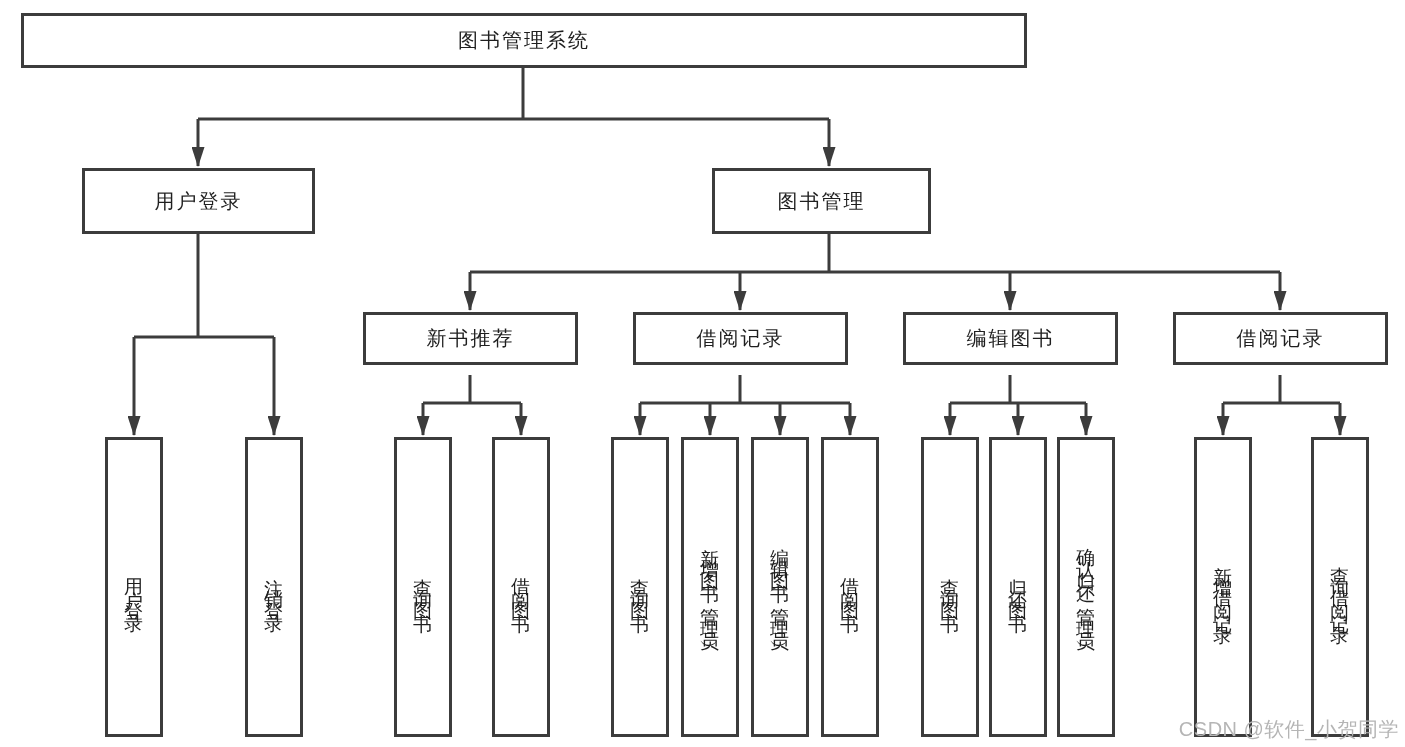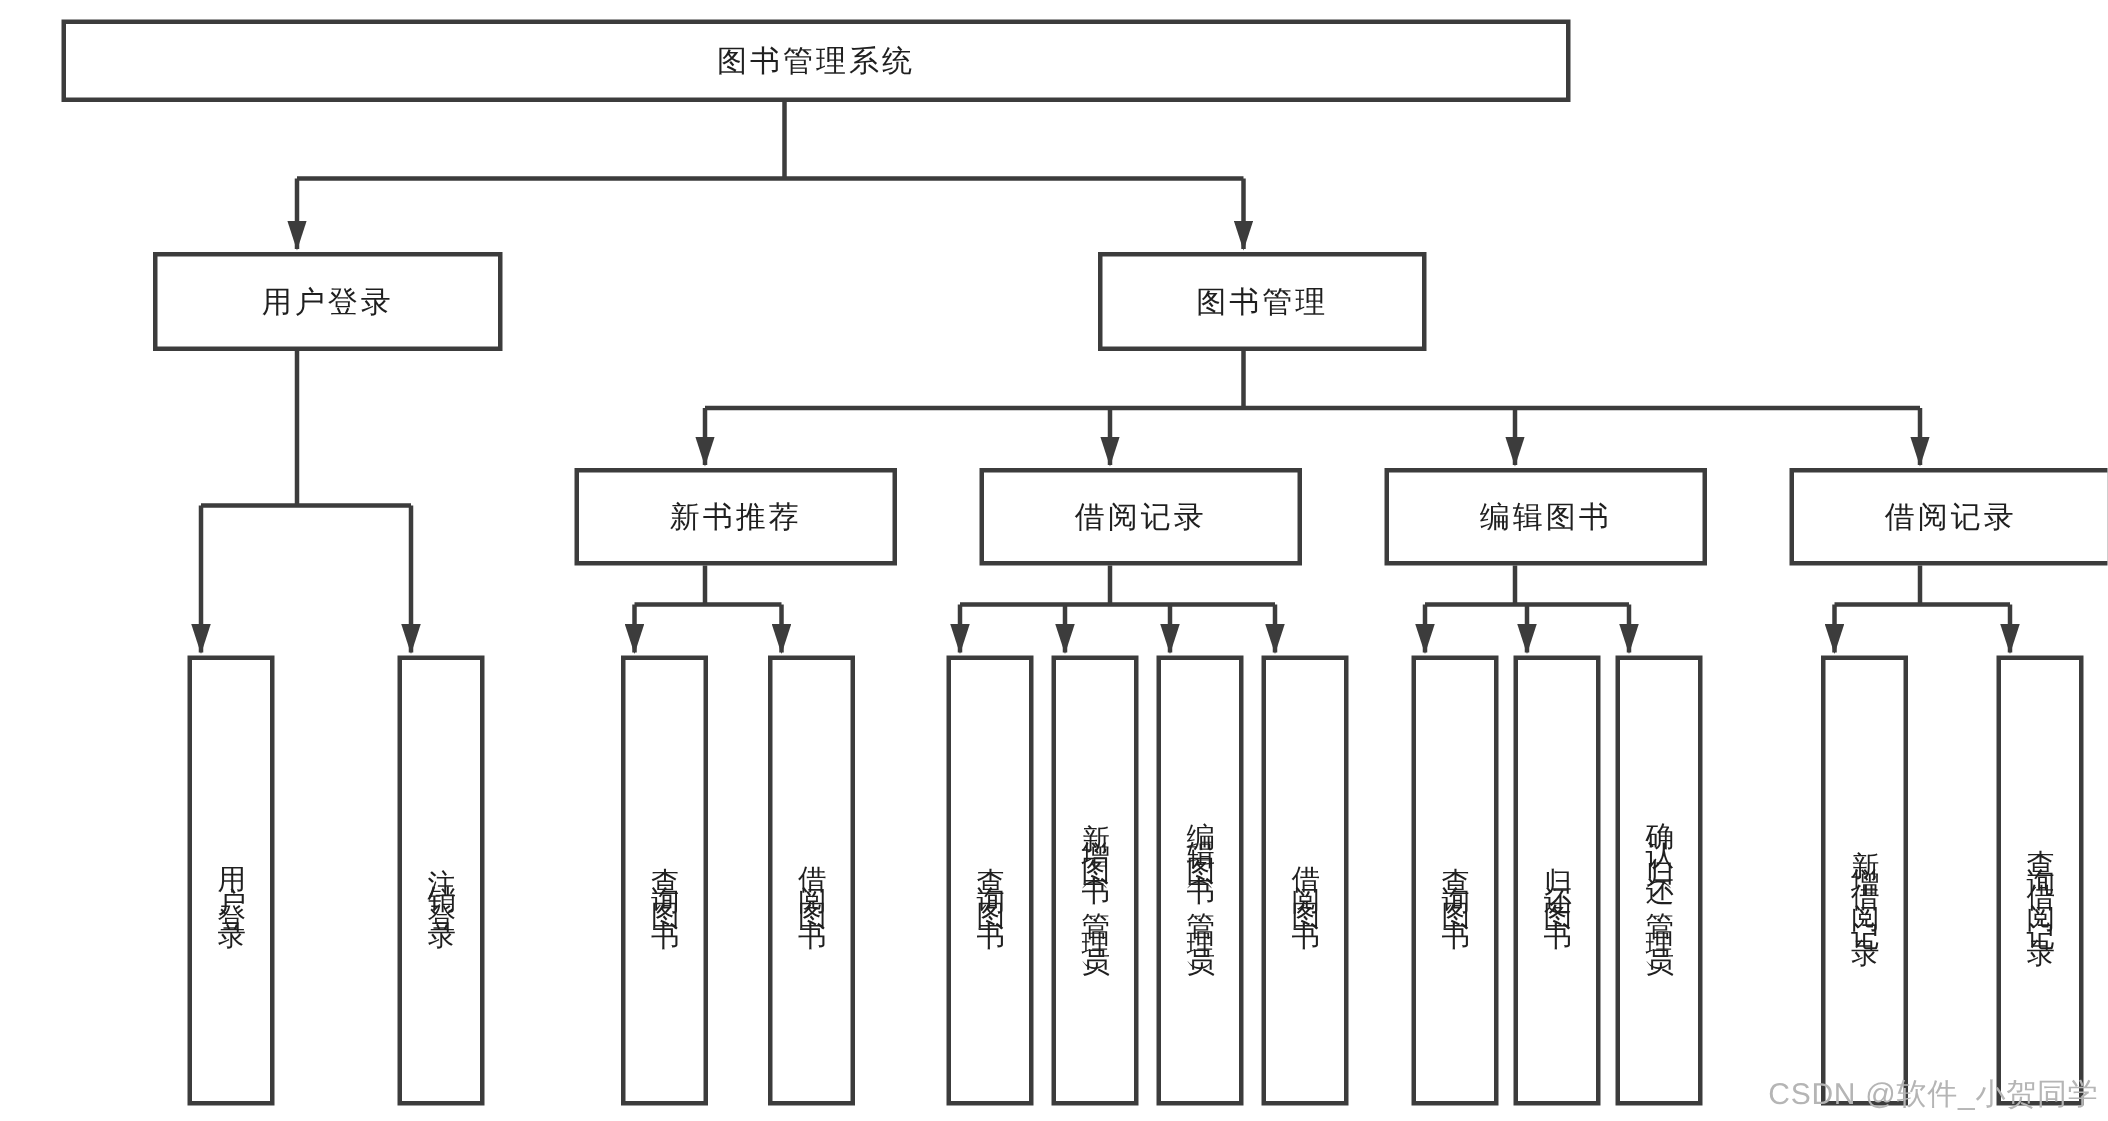--- a/index.html
+++ b/index.html
@@ -17,35 +17,34 @@
   #arrowhead path{fill:var(--line);stroke:none;}
   .box{
     position:absolute;
     box-sizing:border-box;
     background:var(--box-fill);
     border:3px solid var(--line);
     display:flex;
     align-items:center;
     justify-content:center;
     color:var(--text);
-    margin-left:20px;
   }
   .h-label{font-size:20px;letter-spacing:2px;white-space:nowrap;}
   .leaf{width:58px;top:437px;height:300px;}
   .vtext{
     writing-mode:vertical-rl;
     text-orientation:mixed;
     font-size:19px;
     letter-spacing:12px;
     line-height:1;
     white-space:nowrap;
   }
   .root-box{left:21px;top:13px;width:1006px;height:55px;}
   .l2-box{top:168px;height:66px;}
-  .l3-box{top:312px;width:215px;height:65px;}
+  .l3-box{top:312px;width:215px;height:53px;}
   .watermark{
     position:absolute;
     right:6px;
     bottom:4px;
     font-size:20px;
     color:var(--watermark);
     letter-spacing:0.5px;
     white-space:nowrap;
     z-index:5;
   }

